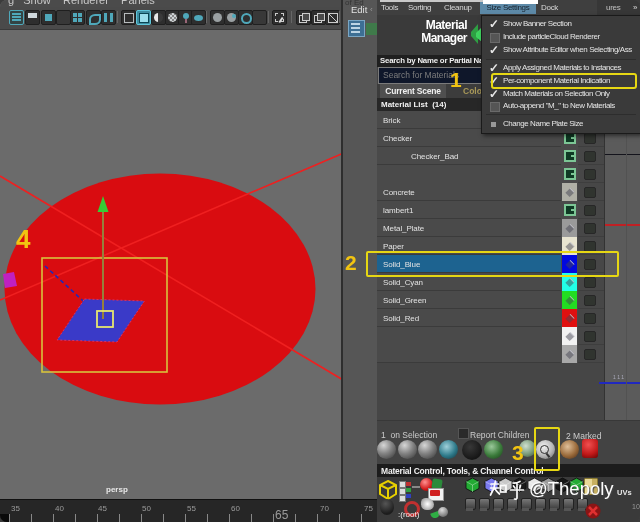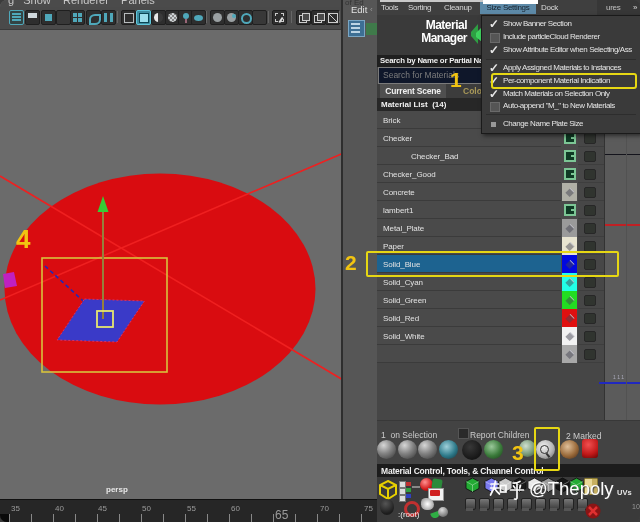--- a/index.html
+++ b/index.html
@@ -220,23 +220,20 @@
           <span class="abs" style="left:6px;top:5px;margin-left:28px;">Checker_Bad</span>
         </div>
       <div class="abs" style="left:187px;top:39px;width:12px;height:12px;background:#7cc695;">
           <span class="abs" style="left:2px;top:2px;width:5px;height:8px;background:#0f3a24;"></span>
           <span class="abs" style="left:7px;top:2px;width:3px;height:3px;background:#0f3a24;"></span>
           <span class="abs" style="left:7px;top:7px;width:3px;height:3px;background:#0f3a24;"></span>
         </div>
       <div class="abs" style="left:201px;top:36px;width:26px;height:17px;background:#474747;border-bottom:1px solid #3e3e3e;">
           <span class="abs" style="left:6px;top:4px;width:10px;height:9px;background:#30342f;border:1px solid #272727;border-radius:2px;"></span>
         </div>
-      <div class="abs" style="left:0;top:54px;width:184px;height:17px;background:#4a4a4a;border-bottom:1px solid #3b3b3b;color:#e2e2e2;font-size:8px;letter-spacing:-0.1px;">
-          <span class="abs" style="left:6px;top:5px;">Checker_Good</span>
-        </div>
       <div class="abs" style="left:187px;top:57px;width:12px;height:12px;background:#7cc695;">
           <span class="abs" style="left:2px;top:2px;width:5px;height:8px;background:#0f3a24;"></span>
           <span class="abs" style="left:7px;top:2px;width:3px;height:3px;background:#0f3a24;"></span>
           <span class="abs" style="left:7px;top:7px;width:3px;height:3px;background:#0f3a24;"></span>
         </div>
       <div class="abs" style="left:201px;top:54px;width:26px;height:17px;background:#474747;border-bottom:1px solid #3e3e3e;">
           <span class="abs" style="left:6px;top:4px;width:10px;height:9px;background:#30342f;border:1px solid #272727;border-radius:2px;"></span>
         </div>
       <div class="abs" style="left:0;top:72px;width:184px;height:17px;background:#4a4a4a;border-bottom:1px solid #3b3b3b;color:#e2e2e2;font-size:8px;letter-spacing:-0.1px;">
           <span class="abs" style="left:6px;top:5px;">Concrete</span>
@@ -304,23 +301,20 @@
           <span class="abs" style="left:6px;top:4px;width:10px;height:9px;background:#30342f;border:1px solid #272727;border-radius:2px;"></span>
         </div>
       <div class="abs" style="left:0;top:198px;width:184px;height:17px;background:#4a4a4a;border-bottom:1px solid #3b3b3b;color:#e2e2e2;font-size:8px;letter-spacing:-0.1px;">
           <span class="abs" style="left:6px;top:5px;">Solid_Red</span>
         </div>
       <div class="abs" style="left:185px;top:198px;width:15px;height:18px;background:#e01010;">
           <span class="abs" style="left:5px;top:6px;width:6px;height:6px;background:rgba(70,70,84,.5);border-top:1.5px solid rgba(235,235,242,.7);transform:rotate(45deg);"></span>
         </div>
       <div class="abs" style="left:201px;top:198px;width:26px;height:17px;background:#474747;border-bottom:1px solid #3e3e3e;">
           <span class="abs" style="left:6px;top:4px;width:10px;height:9px;background:#30342f;border:1px solid #272727;border-radius:2px;"></span>
-        </div>
-      <div class="abs" style="left:0;top:216px;width:184px;height:17px;background:#4a4a4a;border-bottom:1px solid #3b3b3b;color:#e2e2e2;font-size:8px;letter-spacing:-0.1px;">
-          <span class="abs" style="left:6px;top:5px;">Solid_White</span>
         </div>
       <div class="abs" style="left:185px;top:216px;width:15px;height:18px;background:#f2f2f2;">
           <span class="abs" style="left:5px;top:6px;width:6px;height:6px;background:rgba(70,70,84,.5);border-top:1.5px solid rgba(235,235,242,.7);transform:rotate(45deg);"></span>
         </div>
       <div class="abs" style="left:201px;top:216px;width:26px;height:17px;background:#474747;border-bottom:1px solid #3e3e3e;">
           <span class="abs" style="left:6px;top:4px;width:10px;height:9px;background:#30342f;border:1px solid #272727;border-radius:2px;"></span>
         </div>
       <div class="abs" style="left:0;top:234px;width:184px;height:17px;background:#4a4a4a;border-bottom:1px solid #3b3b3b;color:#e2e2e2;font-size:8px;letter-spacing:-0.1px;">
           <span class="abs" style="left:6px;top:22px;">szdfsdf</span>
         </div>

